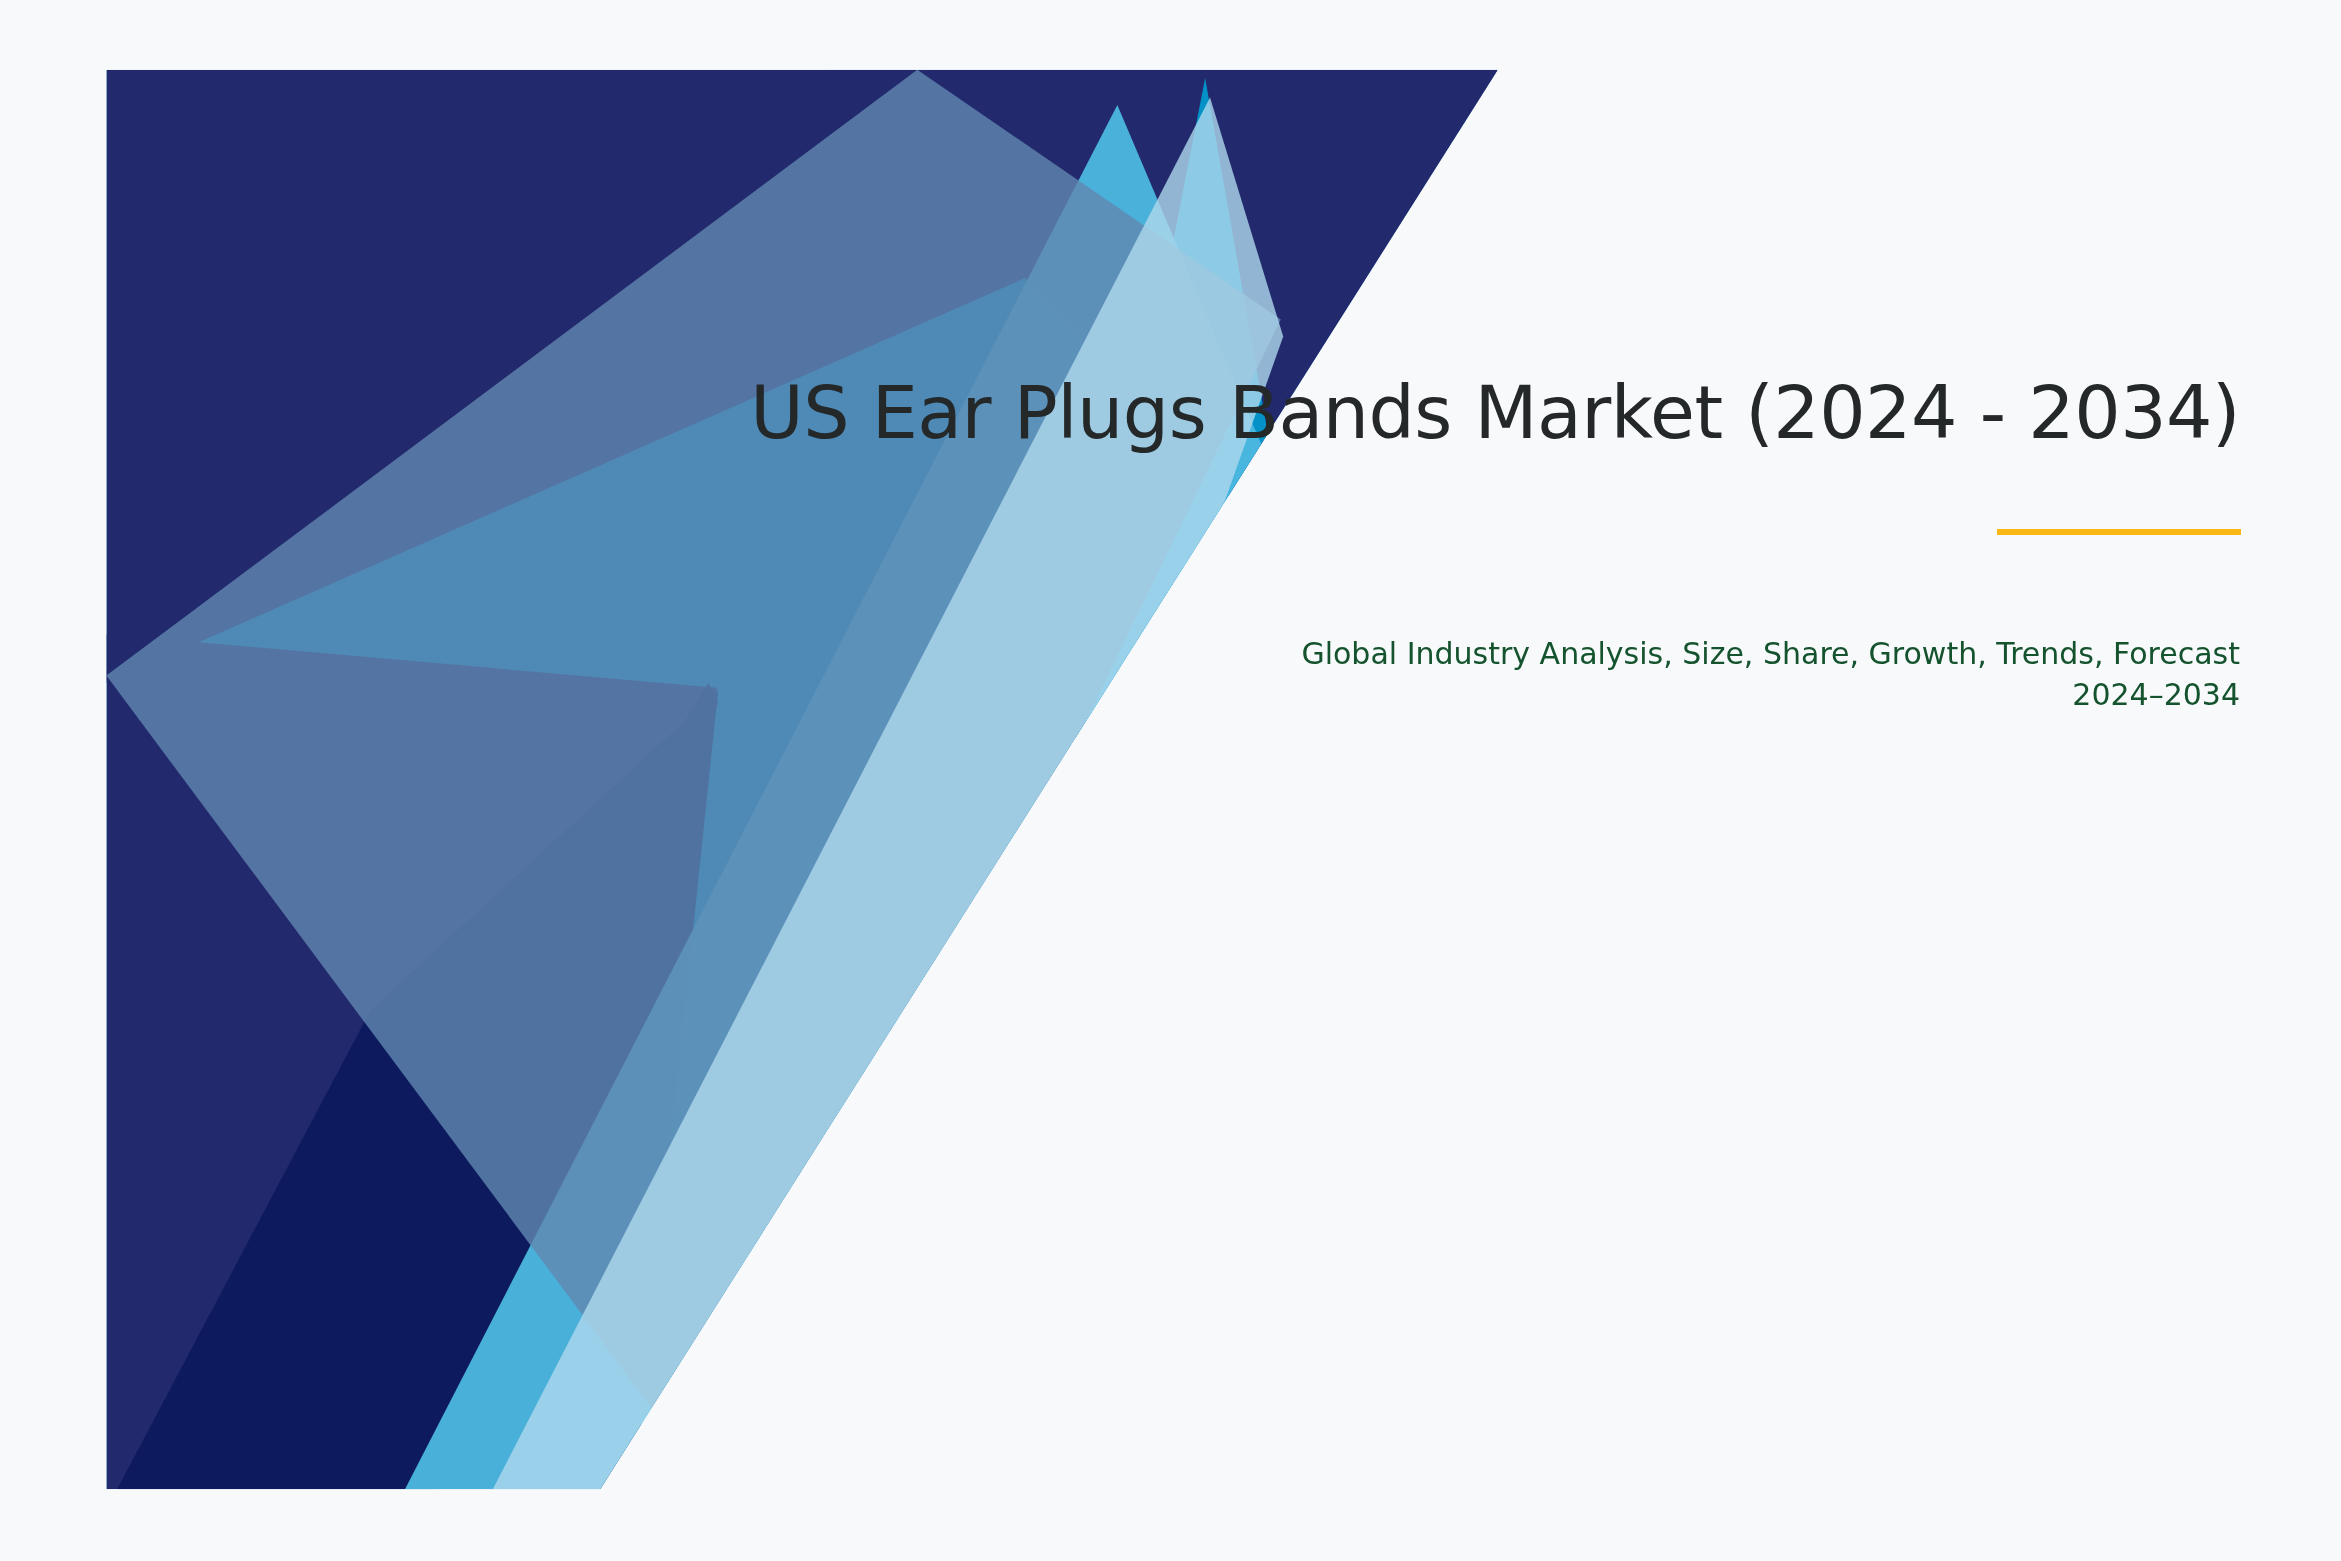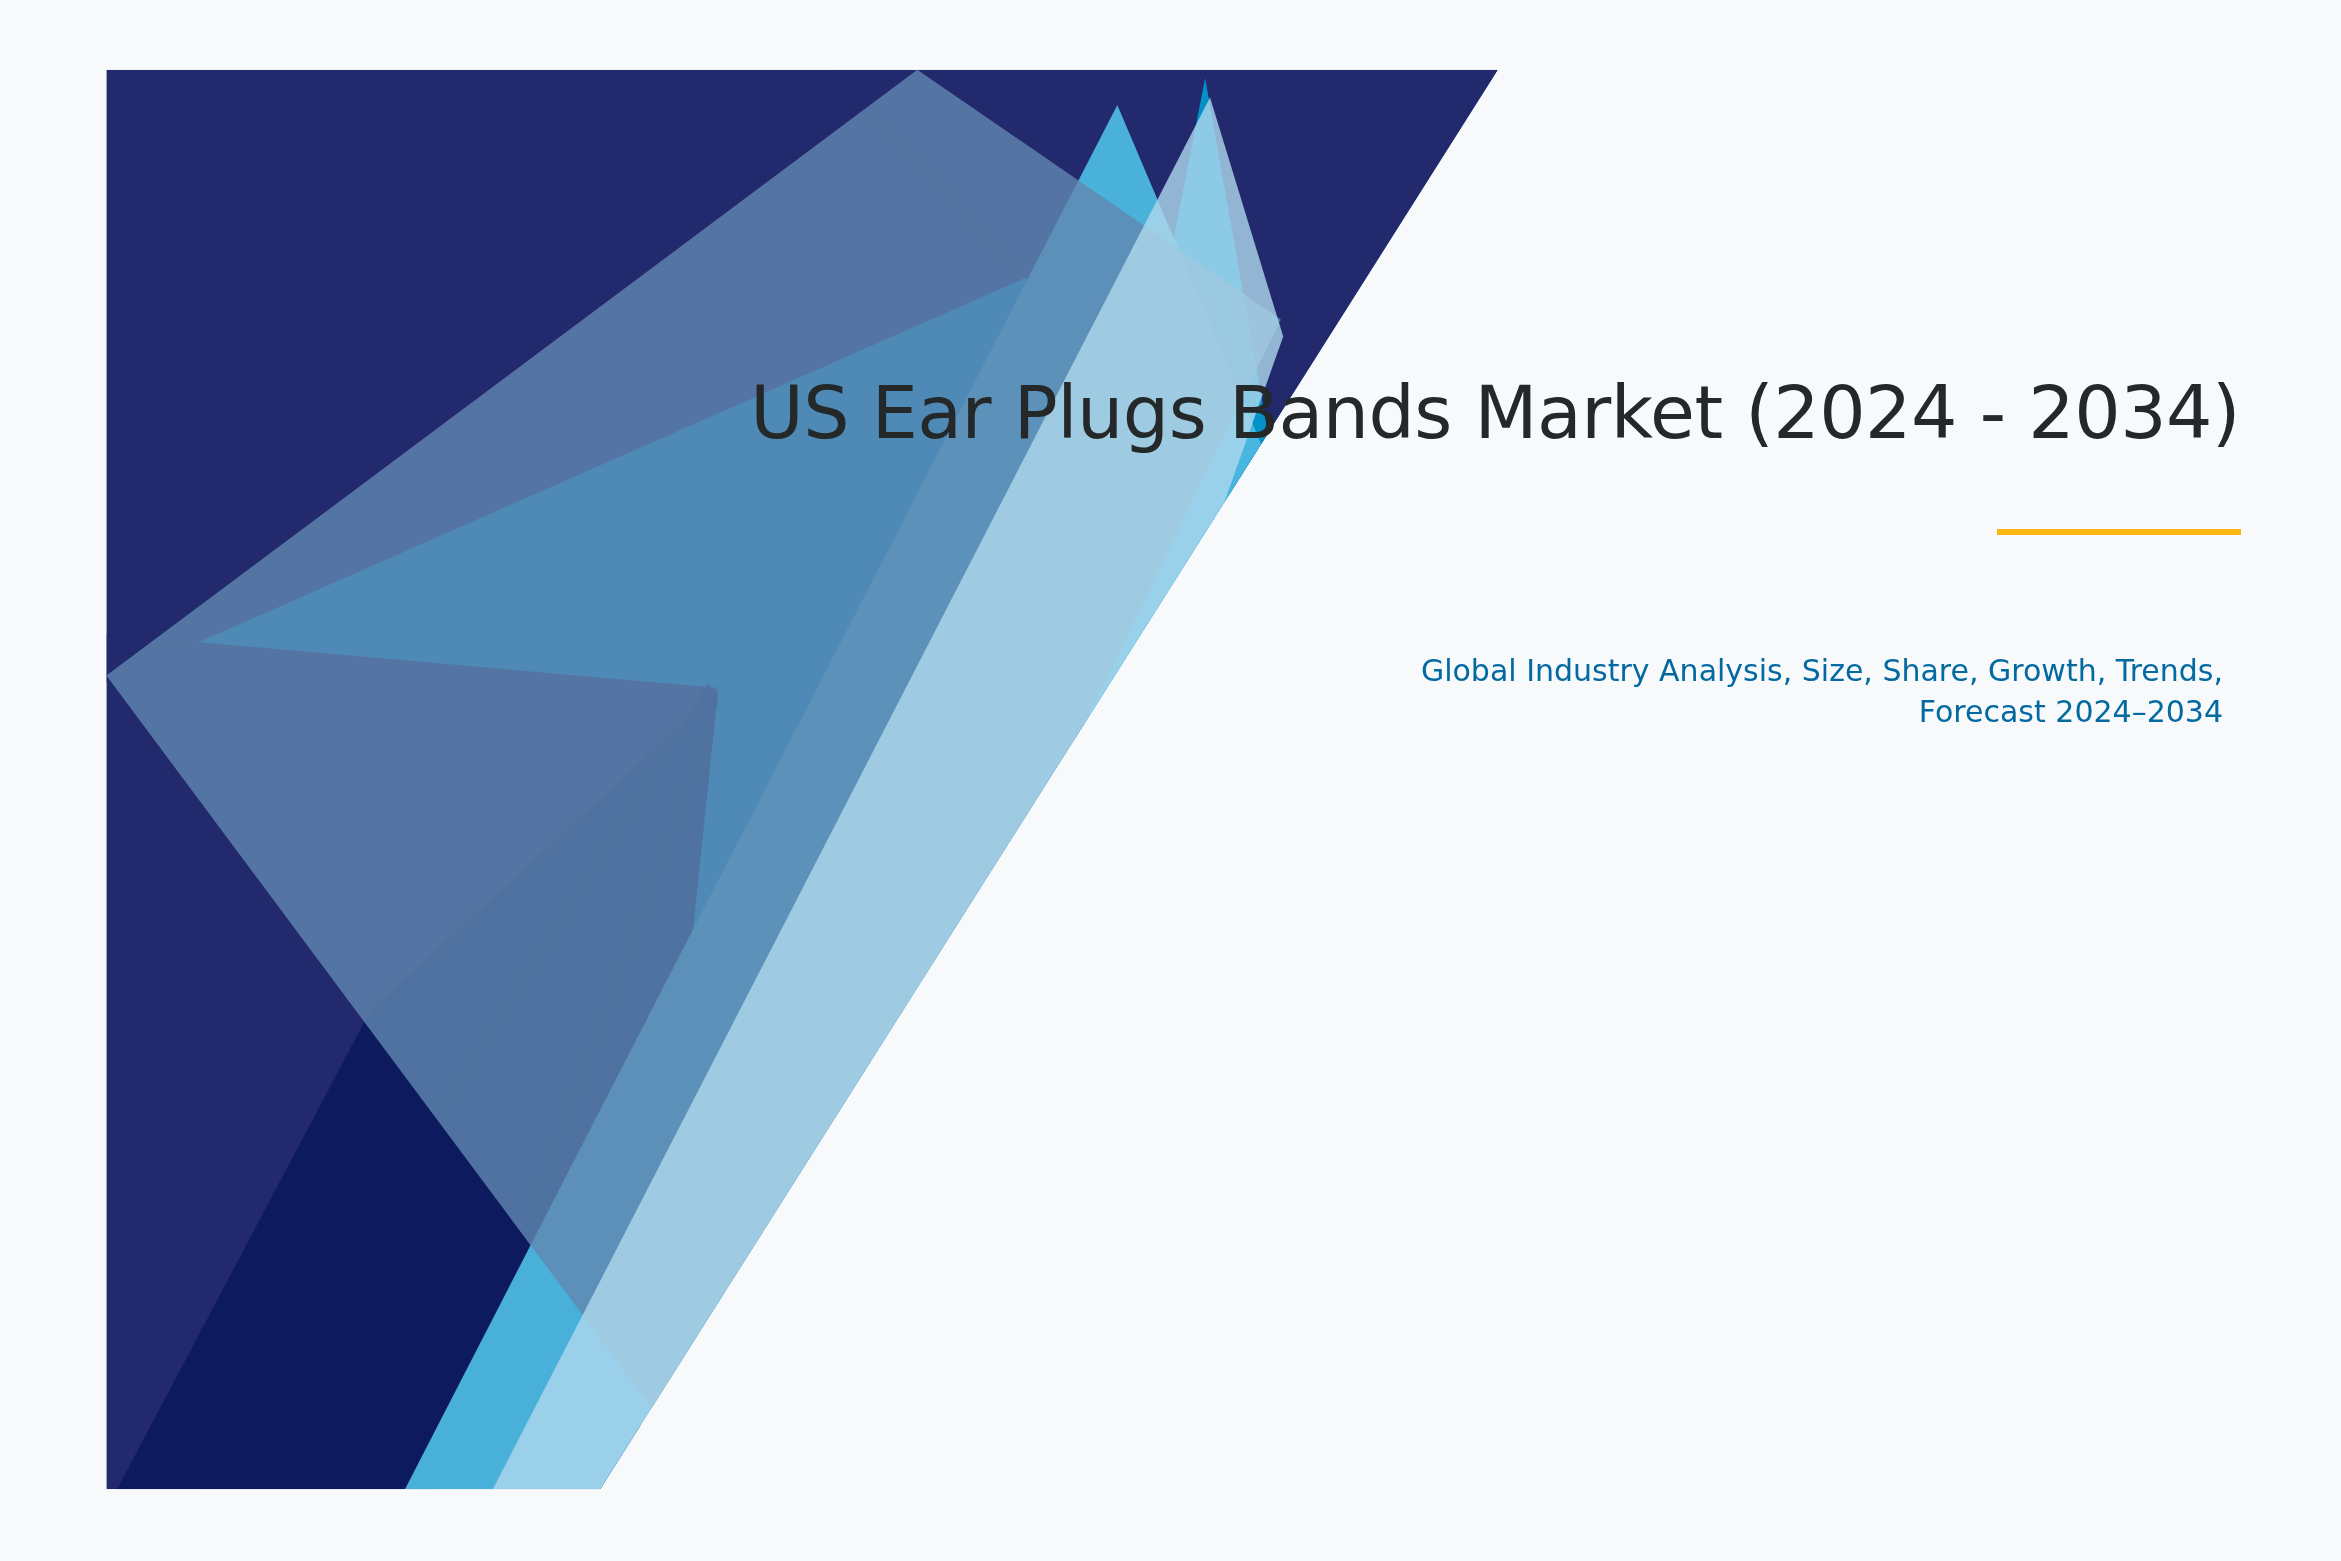--- a/index.html
+++ b/index.html
@@ -67,26 +67,26 @@
 
   #subtitle-block {
     position: absolute;
     left: 1269px;
     top: 634px;
     width: 971px;
     text-align: right;
   }
 
   #page-subtitle {
-    margin: 17px;
+    margin: 0;
     font-family: "DejaVu Sans", sans-serif;
     font-weight: 400;
     font-size: 30px;
     line-height: 1.35;
-    color: #0369a1;
+    color: #14532d;
   }
 </style>
 </head>
 <body>
 
 <div id="slide">
 
   <svg id="artwork" viewBox="0 0 4800 3200" preserveAspectRatio="none" xmlns="http://www.w3.org/2000/svg">
     <defs>
       <clipPath id="panelClip">

